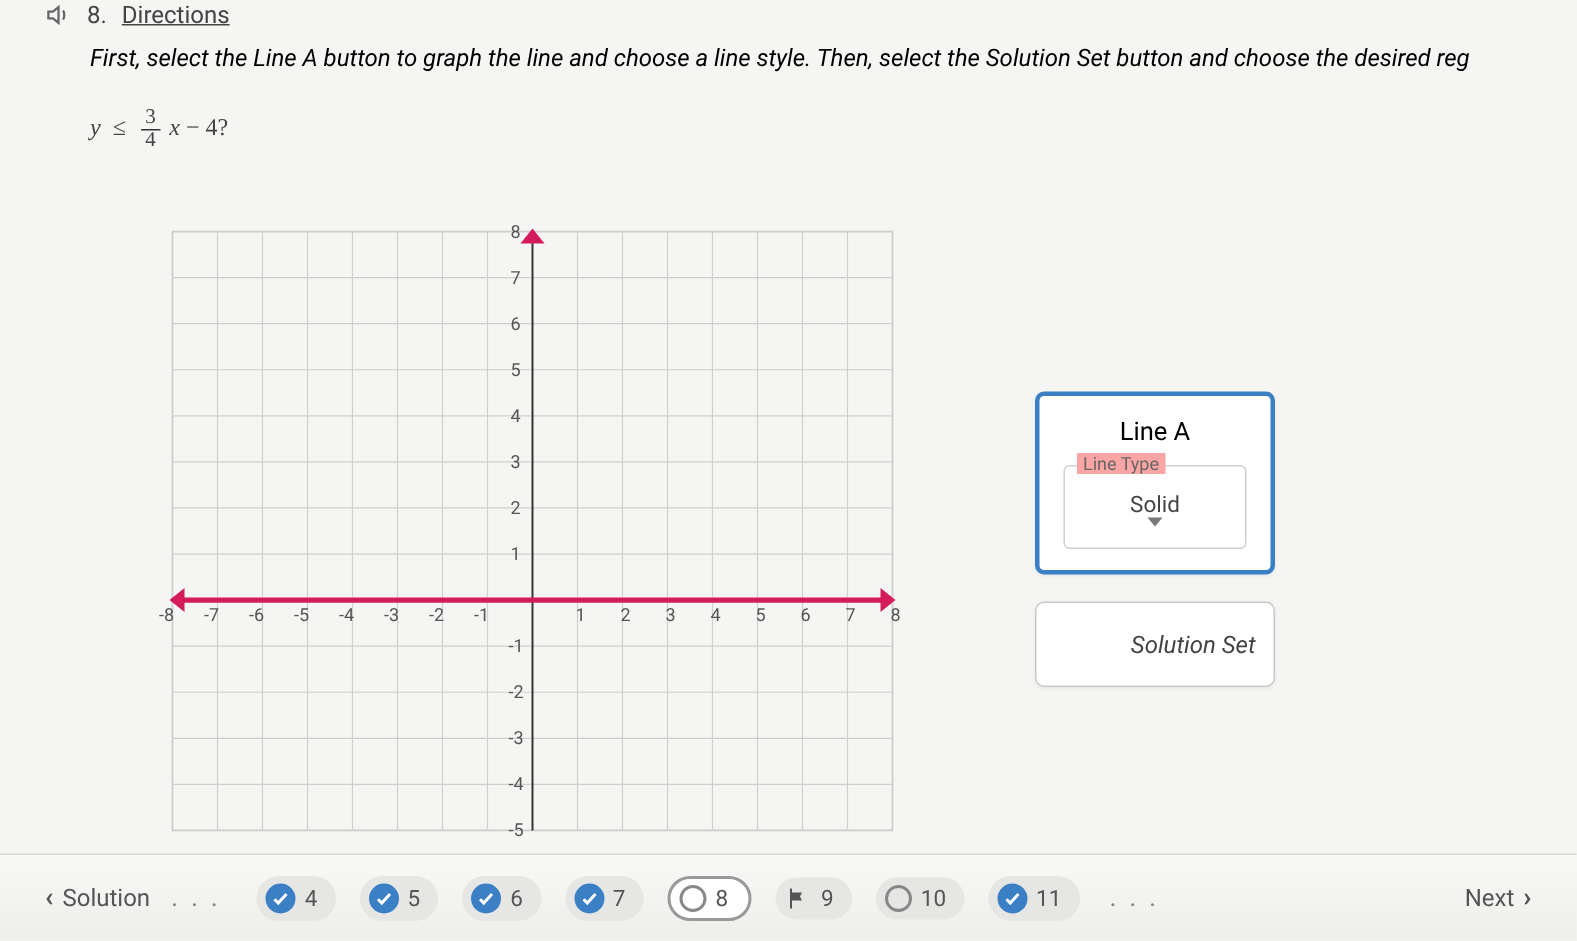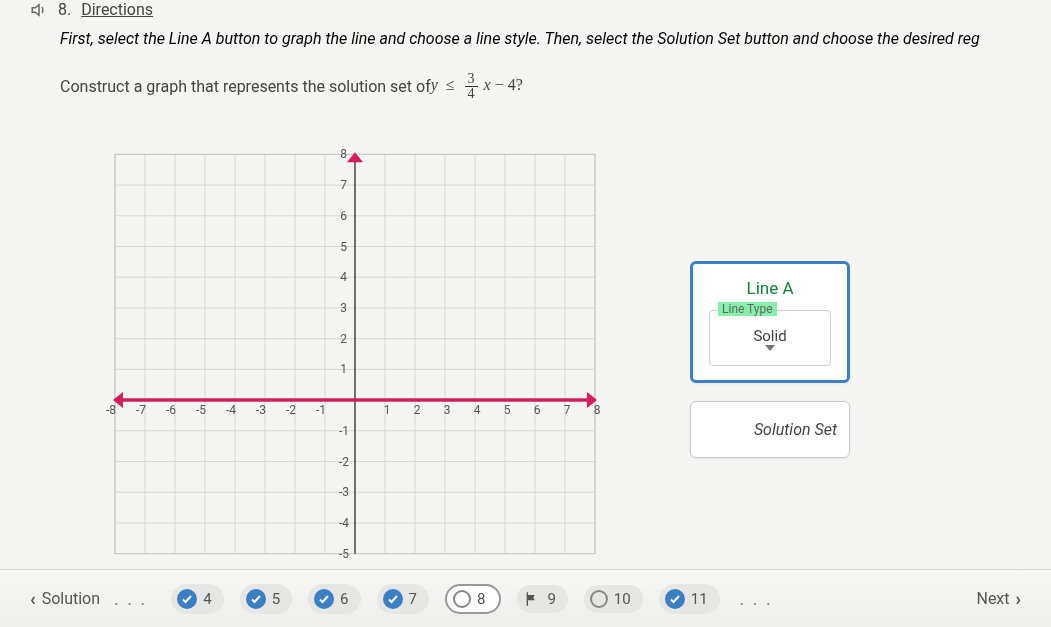--- a/index.html
+++ b/index.html
@@ -37,28 +37,28 @@
   }
   .graph-wrap { position:relative; width:510px; height:430px; }
   svg.graph { position:absolute; top:0; left:0; }
   .panels { margin-left:80px; margin-top:122px; width:160px; }
   .panel {
     background:#fff; border:1px solid #c9c9c9; border-radius:6px;
     margin-bottom:18px; padding:14px 16px; font-size:16px; color:#444;
     box-shadow: 0 1px 3px rgba(0,0,0,0.06);
   }
   .panel.active { border:3px solid #3b7fc4; }
-  .panel-title { font-size:17px; color:#15803d; text-align:center; margin-bottom:12px;}
+  .panel-title { font-size:17px; color:#000000; text-align:center; margin-bottom:12px;}
   .panel.solset { text-align:right; padding:18px 12px;font-style:italic; }
   .fieldset {
     border:1px solid #d0d0d0; border-radius:4px; padding:10px 8px 8px 8px;
     position:relative; margin-top:4px;
   }
   .fieldset .legend {
-    position:absolute; top:-9px; left:8px; background:#86efac; padding:0 4px;
+    position:absolute; top:-9px; left:8px; background:#fca5a5; padding:0 4px;
     font-size:12px; color:#666;
   }
   .dropdown {
     display:flex; justify-content:space-between; align-items:center;
     padding:6px 8px; font-size:15px; cursor:pointer;flex-direction:column;
   }
   .caret {
     width:0;height:0;border-left:5px solid transparent;border-right:5px solid transparent;
     border-top:6px solid #777;
   }
@@ -102,21 +102,20 @@
           <path d="M16 8c1.5 1.5 1.5 6.5 0 8"></path>
       </svg>
     </span>
     <span class="q-num">8.</span>
     <span class="q-dir">Directions</span>
   </div>
 
   <div class="instr">First, select the Line A button to graph the line and choose a line style. Then, select the Solution Set button and choose the desired reg</div>
 
   <div class="prompt">
-    <span>Construct a graph that represents the solution set of </span>
     <span class="math">
       <span style="font-style:italic;">y</span>
       &nbsp;<span>≤</span>&nbsp;
       <span class="frac">
         <span class="num">3</span>
         <span class="den">4</span>
       </span>
       <span style="font-style:italic;">x</span>
       <span> − 4?</span>
     </span>

